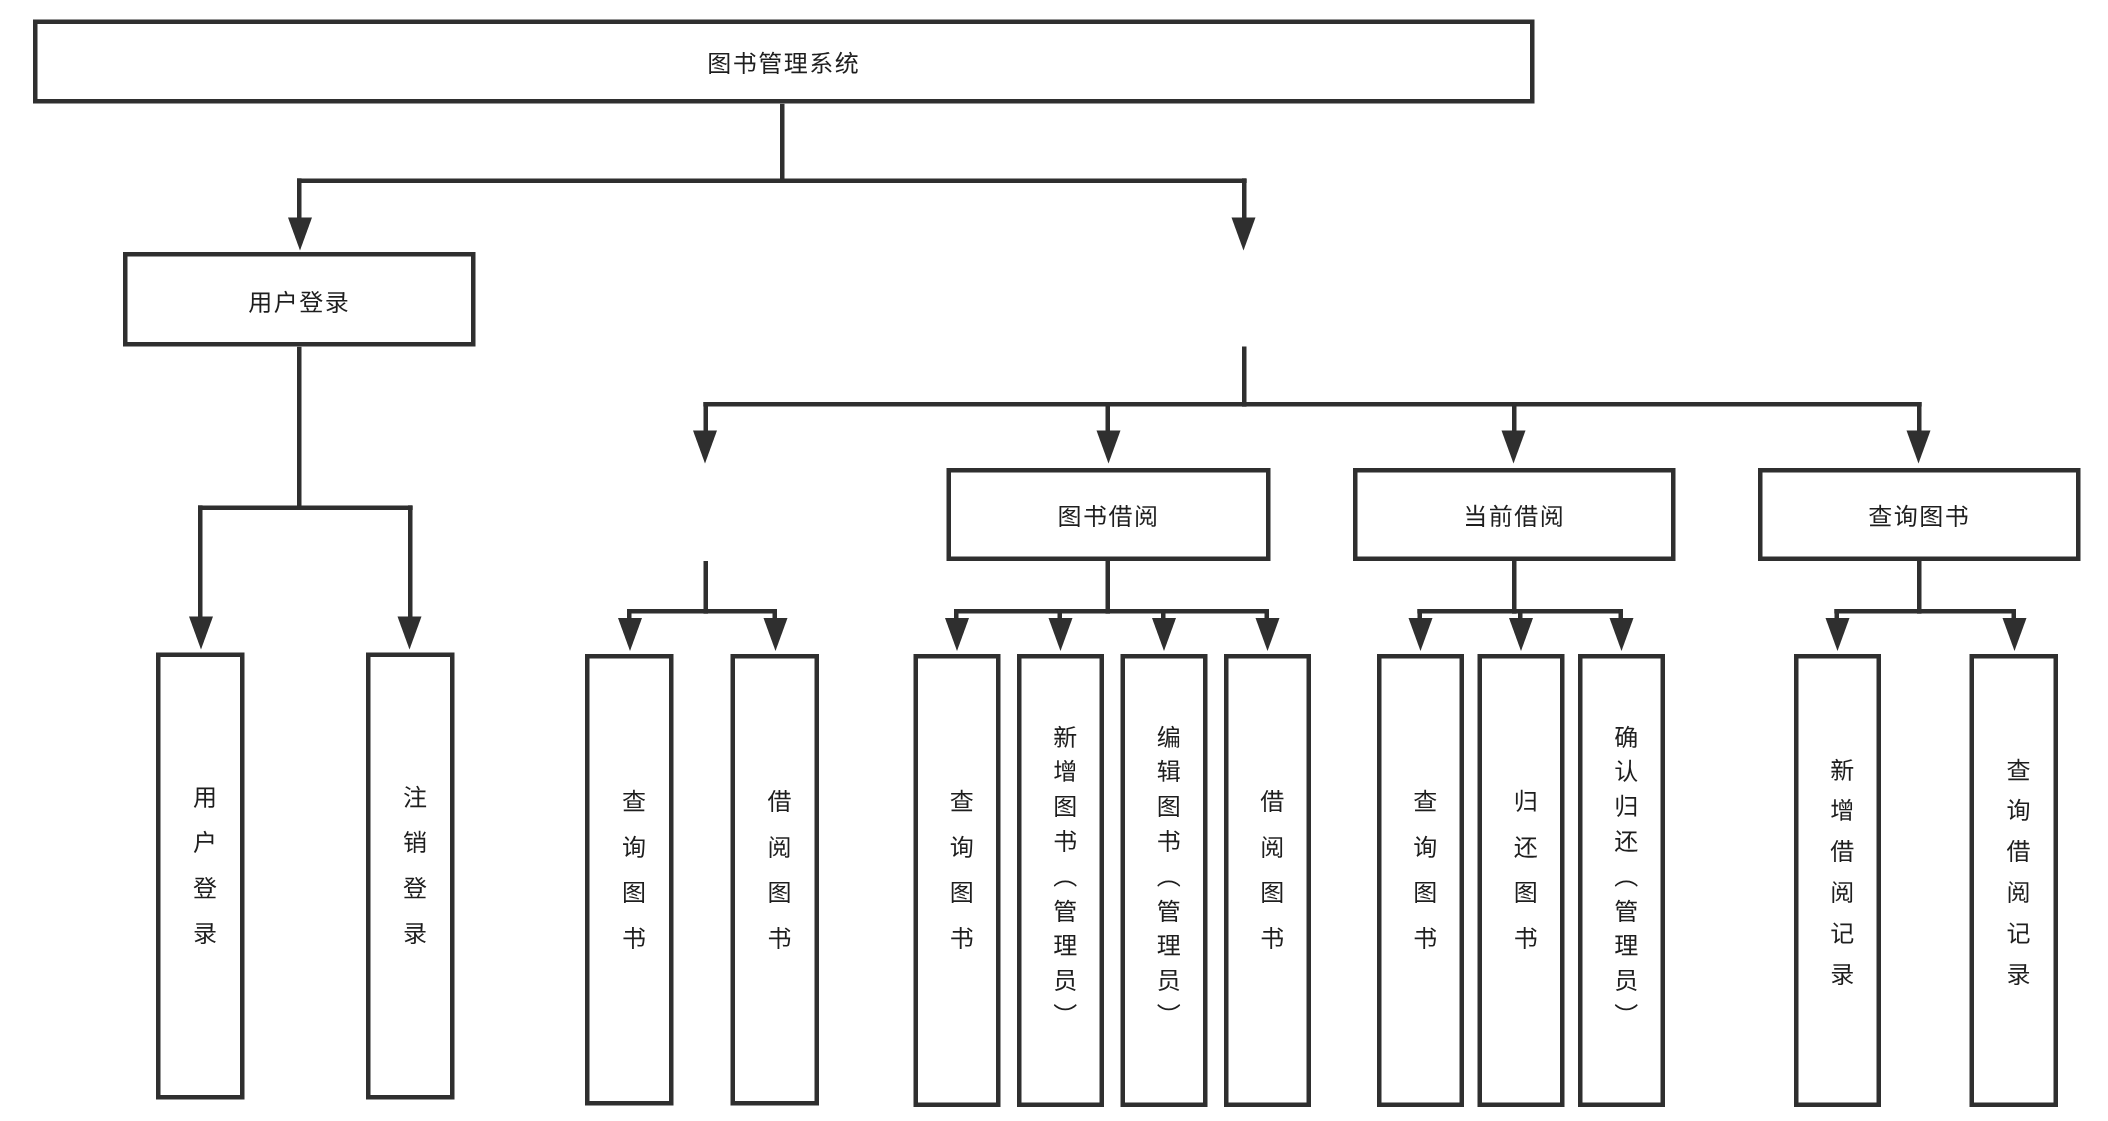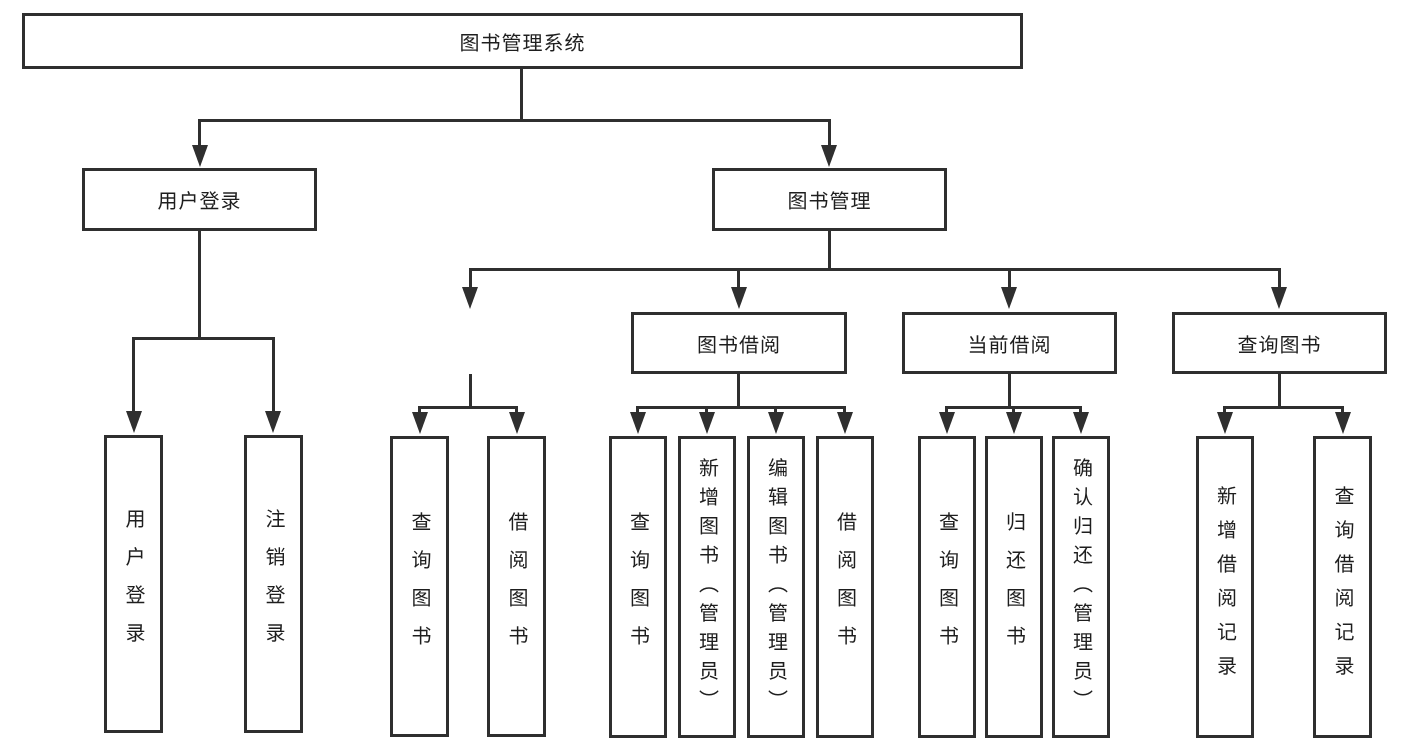--- a/index.html
+++ b/index.html
@@ -9,21 +9,21 @@
     position: relative; overflow: hidden;
     font-family: "Liberation Sans", "DejaVu Sans", sans-serif;
   }
   .canvas { position: absolute; left: 0; top: 0; width: 1405px; height: 747px; }
 
   .box {
     position: absolute;
     border: 3px solid #2f2f2f;
     background: #ffffff;
     display: flex; align-items: center; justify-content: center;
-    font-size: 20px; color: #1e1e1e; letter-spacing: 1px;
+    font-size: 16px; color: #1e1e1e; letter-spacing: 1px;
     z-index: 2;
   }
   .leaf span {
     writing-mode: vertical-rl;
     text-orientation: mixed;
     letter-spacing: 0.9em;
     line-height: 1.15;
   }
   .leaf.mid span  { letter-spacing: 0.7em; }
   .leaf.long span { letter-spacing: 0.45em; }
@@ -109,23 +109,20 @@
   <div class="arrow" style="left:1217px; top:412px"></div>
   <div class="arrow" style="left:1335px; top:412px"></div>
 
   <div class="box" style="left:22px; top:13px; width:1001px; height:56px">
     <span>图书管理系统</span>
   </div>
 
   <div class="box" style="left:82px; top:168px; width:235px; height:63px">
     <span>用户登录</span>
   </div>
-  <div class="box" style="left:712px; top:168px; width:235px; height:63px">
-    <span>图书管理</span>
-  </div>
 
   <div class="box" style="left:631px; top:312px; width:216px; height:62px">
     <span>图书借阅</span>
   </div>
   <div class="box" style="left:902px; top:312px; width:215px; height:62px">
     <span>当前借阅</span>
   </div>
   <div class="box" style="left:1172px; top:312px; width:215px; height:62px">
     <span>查询图书</span>
   </div>

